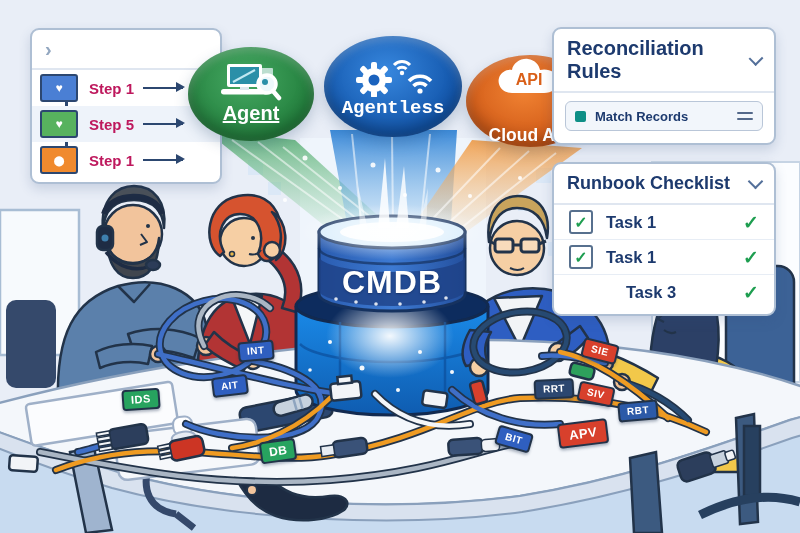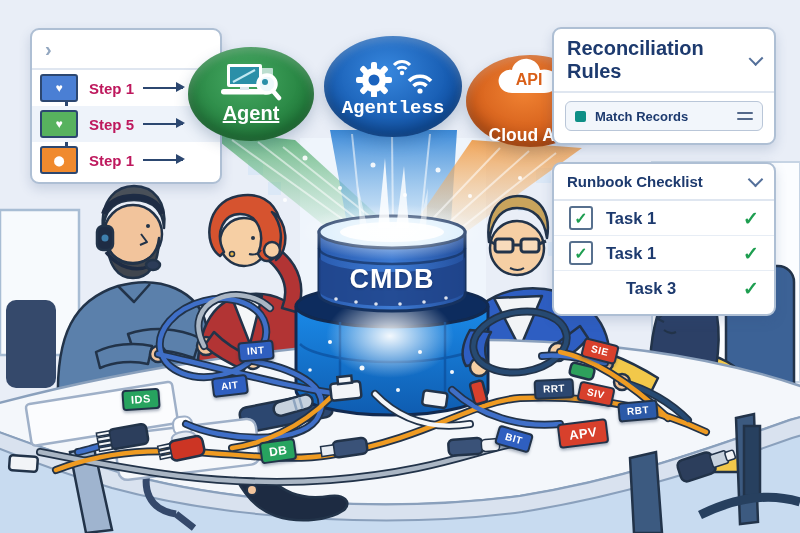--- a/index.html
+++ b/index.html
@@ -35,21 +35,21 @@
   #recon .panel-header{font-size:20px;padding:8px 13px;}
   .rule-row{display:flex;align-items:center;gap:9px;margin:8px 11px;padding:0 9px;height:28px;
     border:1.5px solid #b9c6d8;border-radius:6px;background:#f2f6fb;}
   .swatch{width:11px;height:11px;border-radius:2px;flex:0 0 auto;}
   .rule-label{font-size:13px;font-weight:bold;color:#1d3a6e;}
   .handle{margin-left:auto;width:16px;}
   .handle i{display:block;height:2.5px;background:#53688a;margin:3.5px 0;border-radius:2px;}
 
   
   #runbook{left:552px;top:162px;width:220px;height:150px;}
-  #runbook .panel-header{font-size:15px;text-align:right;}
+  #runbook .panel-header{font-size:18px;text-align:right;}
   .task-row{display:flex;align-items:center;gap:13px;height:34px;padding:0 15px;border-bottom:1.5px solid #e7edf5;}
   .task-row:last-child{border-bottom:none;padding-left:39px;}
   .checkbox{width:20px;height:20px;border:2px solid #57708e;border-radius:3px;background:#fff;
     display:flex;align-items:center;justify-content:center;color:#1e9e50;font-weight:bold;font-size:16px;flex:0 0 auto;}
   .checkbox-spacer{width:20px;flex:0 0 auto;}
   .task-label{font-size:16.5px;font-weight:bold;color:#1d3a6e;text-align:right;}
   .task-check{margin-left:auto;color:#1e9e50;font-size:19px;font-weight:bold;}
 
   
   .oval{position:absolute;border-radius:50%;display:flex;flex-direction:column;align-items:center;
@@ -60,21 +60,21 @@
   #agent .oval-label{font-size:20px;margin-top:1px;}
   #agentless{left:324px;top:36px;width:138px;height:101px;
     background:radial-gradient(ellipse at 45% 35%,#3787de,#0c4da2 80%);}
   #agentless .oval-label{font-size:19px;font-family:Liberation Mono, monospace;}
   #cloudapi{left:466px;top:55px;width:128px;height:92px;
     background:radial-gradient(ellipse at 45% 40%,#f08232,#c84f10 82%);gap:28px;}
   #cloudapi .oval-label{font-size:17.5px;margin-top:-2px;}
 
   
   #cmdb-label{position:absolute;left:339px;top:264px;width:106px;text-align:center;z-index:2;
-    color:#fff;font-weight:bold;font-size:27px;letter-spacing:1px;text-shadow:0 1px 2px rgba(10,30,70,.5);}
+    color:#fff;font-weight:bold;font-size:32px;letter-spacing:1px;text-shadow:0 1px 2px rgba(10,30,70,.5);}
 
   
   .tag{position:absolute;z-index:4;color:#fff;font-weight:bold;font-size:10px;line-height:1;
     padding:3px 7px;border:2px solid #223349;border-radius:4px;letter-spacing:.5px;
     box-shadow:0 2px 3px rgba(30,50,80,.35);}
 </style>
 </head>
 <body>
 
 <div class="scene">

